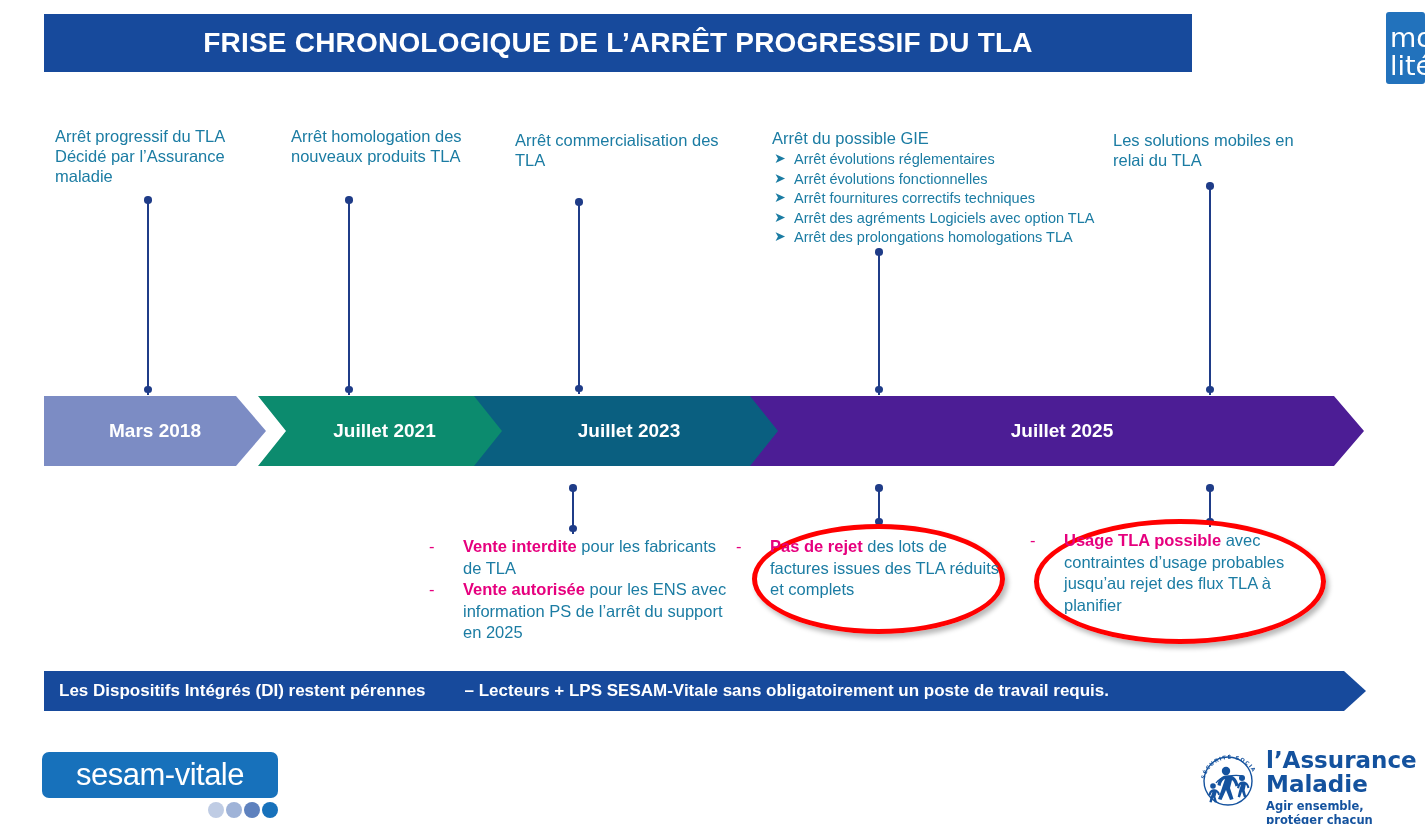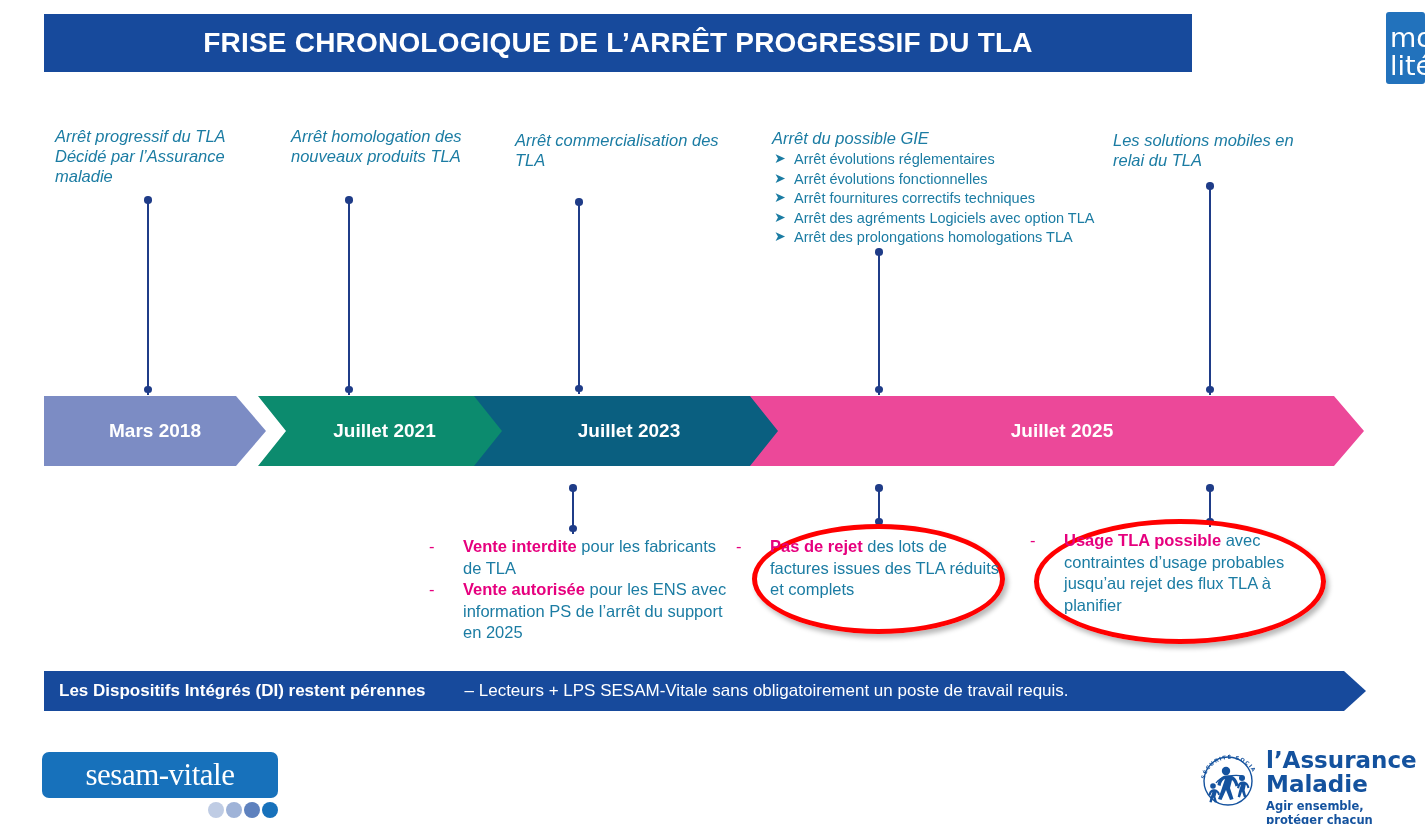--- a/index.html
+++ b/index.html
@@ -54,21 +54,21 @@
   #mobilite-logo .ml-1 { top: 12px; }
   #mobilite-logo .ml-2 { top: 40px; }
 
   
   .event-label {
     position: absolute;
     font-size: 16.5px;
     line-height: 20px;
     color: #1B7CA3;
   }
-  .event-label .head { display: block; font-style: italic; }
+  .event-label .head { display: block; }
   .event-label ul {
     list-style: none;
     margin: 2px 0 0 0;
     padding: 0;
   }
   .event-label ul li {
     position: relative;
     padding-left: 22px;
     font-size: 14.5px;
     line-height: 19.5px;
@@ -158,36 +158,36 @@
     clip-path: polygon(0 0, calc(100% - 22px) 0, 100% 50%, calc(100% - 22px) 100%, 0 100%);
   }
   #bottom-banner .banner-text {
     position: absolute;
     left: 15px; top: 0; bottom: 0;
     display: flex; align-items: center;
     font-size: 17px;
     white-space: nowrap;
   }
   #bottom-banner .banner-text b { font-weight: bold; }
-  #bottom-banner .banner-text span.rest { font-weight: normal; padding-left: 39px; }
+  #bottom-banner .banner-text span.rest { font-weight: bold; padding-left: 39px; }
 
   
   #sesam-logo { position: absolute; left: 42px; top: 752px; width: 240px; height: 66px; }
   #sesam-logo .pill {
     position: absolute; left: 0; top: 0;
     width: 236px; height: 46px;
     background: #1771BB;
     border-radius: 7px;
     display: flex; align-items: center; justify-content: center;
   }
   #sesam-logo .pill .word {
     color: #ffffff;
     font-size: 31px;
     letter-spacing: -0.5px;
-    font-family: Liberation Serif, serif;
+    font-family: Liberation Sans, sans-serif;
     font-weight: 300;
   }
   #sesam-logo .dots {
     position: absolute;
     right: 4px; top: 50px;
     display: flex; gap: 2px;
   }
   #sesam-logo .dots i {
     display: block;
     width: 16px; height: 16px;
@@ -296,21 +296,21 @@
     </div>
 
     <div class="chev" style="left:214px; width:250px; background:#0C8B6E; clip-path:polygon(0 0, 220px 0, 250px 50%, 220px 100%, 0 100%, 28px 50%);">
       <span class="chev-label" style="margin-left:3px;">Juillet 2021</span>
     </div>
 
     <div class="chev" style="left:430px; width:310px; background:#0A5F80; clip-path:polygon(0 0, 280px 0, 310px 50%, 280px 100%, 0 100%, 28px 50%);">
       <span class="chev-label" style="">Juillet 2023</span>
     </div>
 
-    <div class="chev" style="left:706px; width:614px; background:#ec4899; clip-path:polygon(0 0, 584px 0, 614px 50%, 584px 100%, 0 100%, 28px 50%);">
+    <div class="chev" style="left:706px; width:614px; background:#4c1d95; clip-path:polygon(0 0, 584px 0, 614px 50%, 584px 100%, 0 100%, 28px 50%);">
       <span class="chev-label" style="margin-left:10px;">Juillet 2025</span>
     </div>
   </div>
 
   <div class="connector" style="left:569px; top:484px; height:47px;">
     <div class="line"></div>
     <div class="dot top"></div>
     <div class="dot bot"></div>
   </div>
   <div class="connector" style="left:875px; top:484px; height:40px;">

